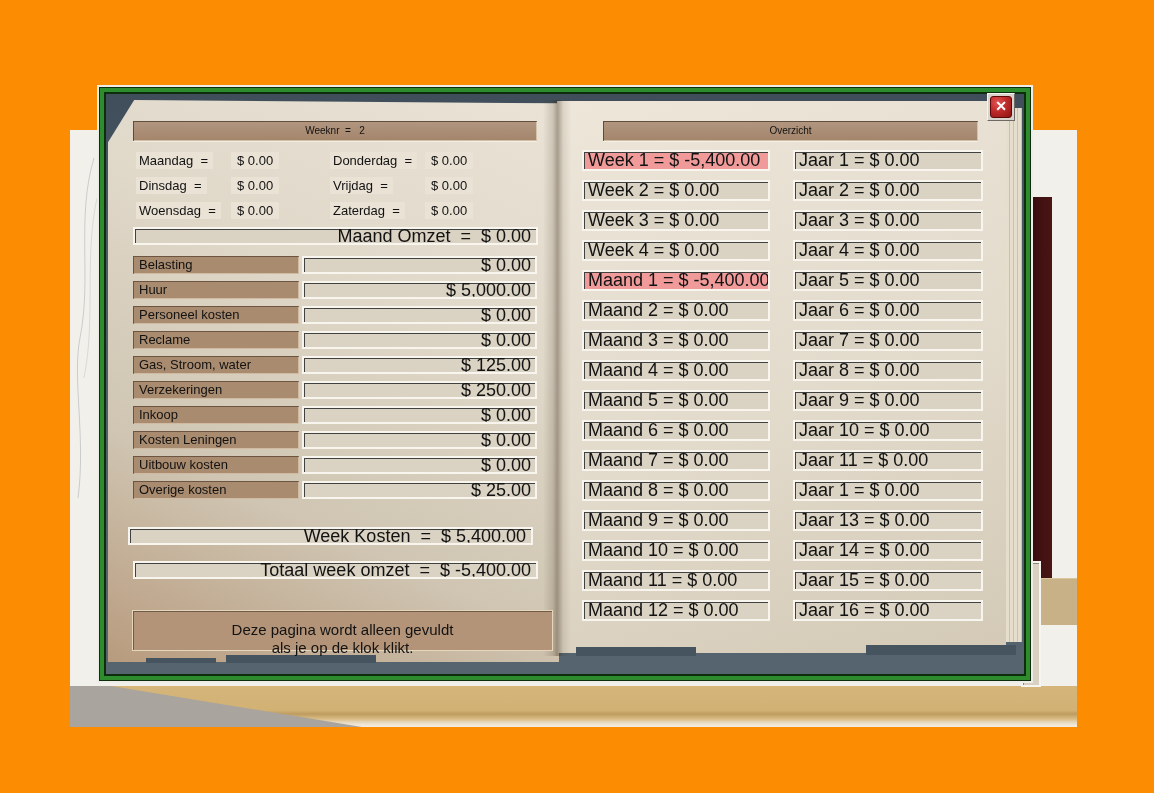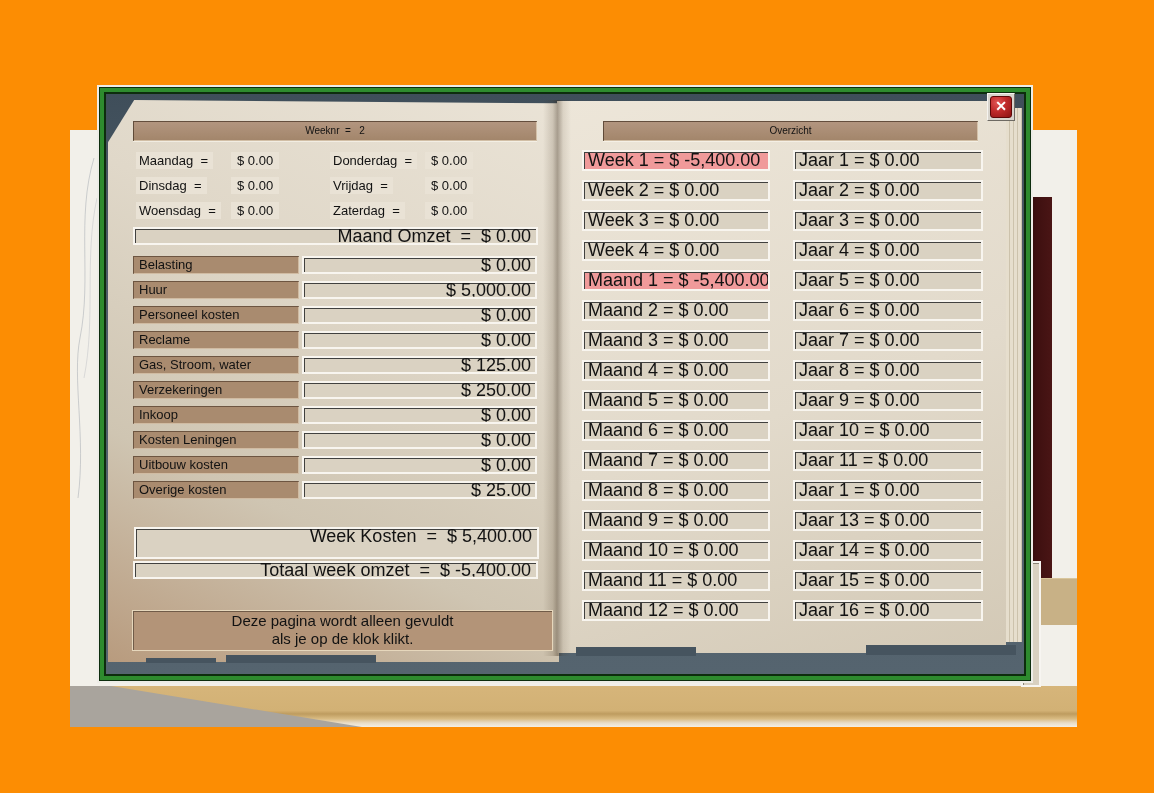--- a/index.html
+++ b/index.html
@@ -58,26 +58,26 @@
   .mini-box{position:absolute;top:2px;height:17px;line-height:17px;background:#E9E2D5;font-size:13px;white-space:pre;}
   .day-lbl{left:0;padding:0 5px 0 3px;}
   .day-val{left:95px;padding:0 6px;}
   #week-omzet{left:27px;top:133px;width:405px;height:18px;}
   #expenses{left:27px;top:162px;width:404px;display:flex;flex-direction:column;gap:7px;}
   .exp-row{display:flex;height:18px;}
   .expl{width:166px;background:#A98B6F;box-sizing:border-box;
     box-shadow:inset 1px 1px 0 rgba(35,20,8,.45),inset -1px -1px 0 rgba(248,236,214,.5);
     font-size:13px;line-height:18px;padding:0 0 0 6px;white-space:pre;overflow:hidden;}
   .exp-fld{margin-left:3px;width:235px;height:18px;text-align:right;}
-  #week-kosten{left:28px;top:433px;width:405px;height:32px;padding-left:20px;}
+  #week-kosten{left:22px;top:433px;width:405px;height:18px;padding-left:20px;}
   #totaal{left:27px;top:467px;width:405px;height:18px;}
   #note{left:26px;top:516px;width:421px;height:41px;background:#B39478;
     border:1px solid #E6D7BC;box-sizing:border-box;
     box-shadow:inset 1px 1px 0 rgba(46,34,24,.5);
-    text-align:center;font-size:15px;line-height:18px;padding-top:1px;}
+    text-align:center;font-size:15px;line-height:18px;padding-top:10px;}
   
   #overzicht-header{left:497px;top:27px;width:375px;height:20px;}
   #period-col{left:476px;top:56px;width:188px;display:flex;flex-direction:column;gap:9px;}
   #year-col{left:687px;top:56px;width:190px;display:flex;flex-direction:column;gap:9px;justify-content:center;}
   .ov-fld{height:21px;line-height:17px;flex:0 0 21px;}
   
   #close-btn{position:absolute;top:6px;right:16px;width:28px;height:28px;background:#D8D4CD;
     border:1px solid;border-color:#F6F4F0 #6E6A63 #6E6A63 #F6F4F0;box-sizing:border-box;padding:2px;cursor:pointer;}
   #close-face{width:100%;height:100%;box-sizing:border-box;border:1px solid #5E0808;border-radius:3px;
     background:radial-gradient(circle at 32% 28%,#E15555 0%,#C02A2A 45%,#8C1212 100%);

